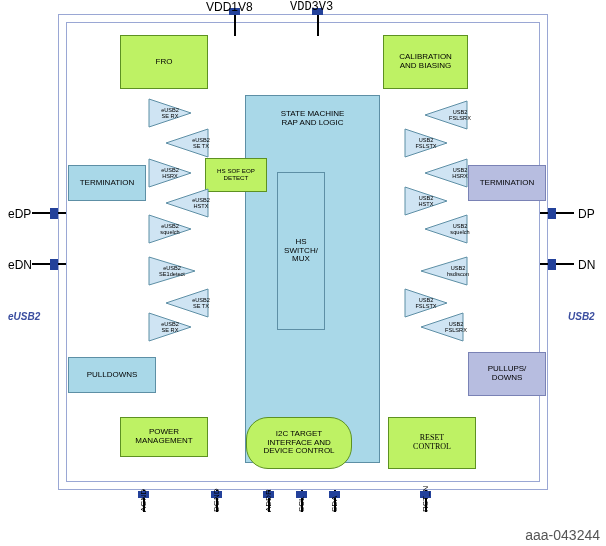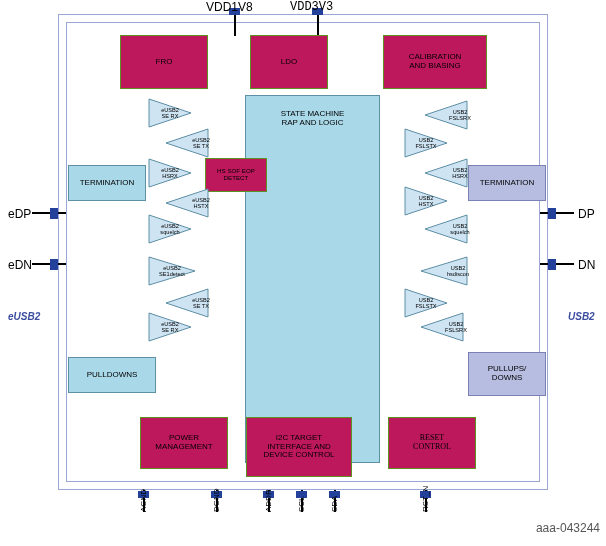--- a/index.html
+++ b/index.html
@@ -7,38 +7,38 @@
   #root{position:absolute;left:0;top:0;width:606px;height:546px;}
 
   .abs{position:absolute;box-sizing:border-box;}
 
   
   .chip-border{left:58px;top:14px;width:490px;height:476px;border:1px solid #9aa7d4;background:#ffffff;}
   .chip-inner{left:66px;top:22px;width:474px;height:460px;border:1px solid #9aa7d4;background:#ffffff;}
 
   
   .blk{border:1px solid #5f6f8f;display:flex;align-items:center;justify-content:center;text-align:center;line-height:1.12;}
-  .green{background:#be185d;border-color:#5d9122;color:#000;}
+  .green{background:#bef264;border-color:#5d9122;color:#000;}
   .blue{background:#a9d8e8;border-color:#5d8fa5;color:#000;}
   .lav{background:#b7bde0;border-color:#7a82b5;color:#000;}
   .tiny{font-size:6.2px;}
   .s8{font-size:8px;}
 
   
   .tri{position:absolute;}
   .tri svg{display:block;}
   .tri .lbl{position:absolute;left:0;top:0;width:100%;height:100%;display:flex;flex-direction:column;align-items:center;justify-content:center;font-size:5.6px;text-align:center;line-height:1.1;color:#000;pointer-events:none;}
 
   
   .pin{position:absolute;background:#23419a;}
   .wire{position:absolute;background:#000;}
   .lblbold{position:absolute;font-size:12px;color:#000;}
   .italblue{position:absolute;font-size:10px;color:#3b4ea0;font-style:italic;font-weight:bold;}
   .vrot{position:absolute;font-size:8px;color:#000;transform-origin:left top;transform:rotate(-90deg);white-space:nowrap;}
-  .code{position:absolute;right:6px;bottom:11px;font-size:12px;color:#555;}
+  .code{position:absolute;right:6px;bottom:3px;font-size:14px;color:#555;}
 </style>
 </head>
 <body>
 
 <div id="root">
 
   <div class="abs chip-border"></div>
   <div class="abs chip-inner"></div>
 
   <div class="wire" style="left:234px;top:14px;width:1.5px;height:22px;"></div>
@@ -88,46 +88,48 @@
   <div class="wire" style="left:334px;top:490px;width:1.5px;height:22px;"></div>
   <div class="pin" style="left:329px;top:491px;width:11px;height:7px;"></div>
   <div class="vrot" style="left:330px;top:512px;">SDA</div>
 
   <div class="wire" style="left:425px;top:490px;width:1.5px;height:22px;"></div>
   <div class="pin" style="left:420px;top:491px;width:11px;height:7px;"></div>
   <div class="vrot" style="left:421px;top:512px;">RST_N</div>
 
   <div class="abs blk green s8" style="left:120px;top:35px;width:88px;height:54px;white-space:pre-line;">FRO</div>
 
-  <div class="abs blk green s8" style="left:250px;top:35px;width:78px;height:54px;white-space:pre-line;">LDO</div>
-
-  <div class="abs blk green s8" style="left:383px;top:35px;width:104px;height:54px;white-space:pre-line;">CALIBRATION
+
+  <div class="abs blk green s8" style="left:383px;top:35px;width:85px;height:54px;white-space:pre-line;">CALIBRATION
 AND BIASING</div>
 
   <div class="abs blk blue s8" style="left:245px;top:95px;width:135px;height:368px;align-items:flex-start;padding-top:14px;white-space:pre-line;">STATE MACHINE
 RAP AND LOGIC</div>
 
+  <div class="abs blk blue s8" style="left:277px;top:172px;width:48px;height:158px;white-space:pre-line;">HS
+SWITCH/
+MUX</div>
 
   <div class="abs blk green tiny" style="left:205px;top:158px;width:62px;height:34px;white-space:pre-line;">HS SOF EOP
 DETECT</div>
 
 
   <div class="abs blk blue s8" style="left:68px;top:165px;width:78px;height:36px;">TERMINATION</div>
 
   <div class="abs blk lav s8" style="left:468px;top:165px;width:78px;height:36px;">TERMINATION</div>
 
   <div class="abs blk blue s8" style="left:68px;top:357px;width:88px;height:36px;">PULLDOWNS</div>
 
   <div class="abs blk lav s8" style="left:468px;top:352px;width:78px;height:44px;white-space:pre-line;">PULLUPS/
 DOWNS</div>
 
-  <div class="abs blk green s8" style="left:120px;top:417px;width:88px;height:52px;white-space:pre-line;margin-left:20px;">POWER
+  <div class="abs blk green s8" style="left:120px;top:417px;width:88px;height:40px;white-space:pre-line;">POWER
 MANAGEMENT</div>
 
-  <div class="abs blk green s8" style="left:246px;top:417px;width:106px;height:60px;white-space:pre-line;">I2C TARGET
+  <div class="abs blk green s8" style="left:246px;top:417px;width:106px;height:52px;white-space:pre-line;border-radius:22px;">I2C TARGET
 INTERFACE AND
 DEVICE CONTROL</div>
 
   <div class="abs blk green s8" style="left:388px;top:417px;width:88px;height:52px;white-space:pre-line;font-family:Liberation Serif, serif;">RESET
 CONTROL</div>
 
   <div class="tri" style="left:148px;top:98px;width:44px;height:30px;">
     <svg width="44" height="30">
         <polygon points="1,1 43,15 1,29" fill="#cfe4f3" stroke="#5d8fa5" stroke-width="1"></polygon>
       </svg>

